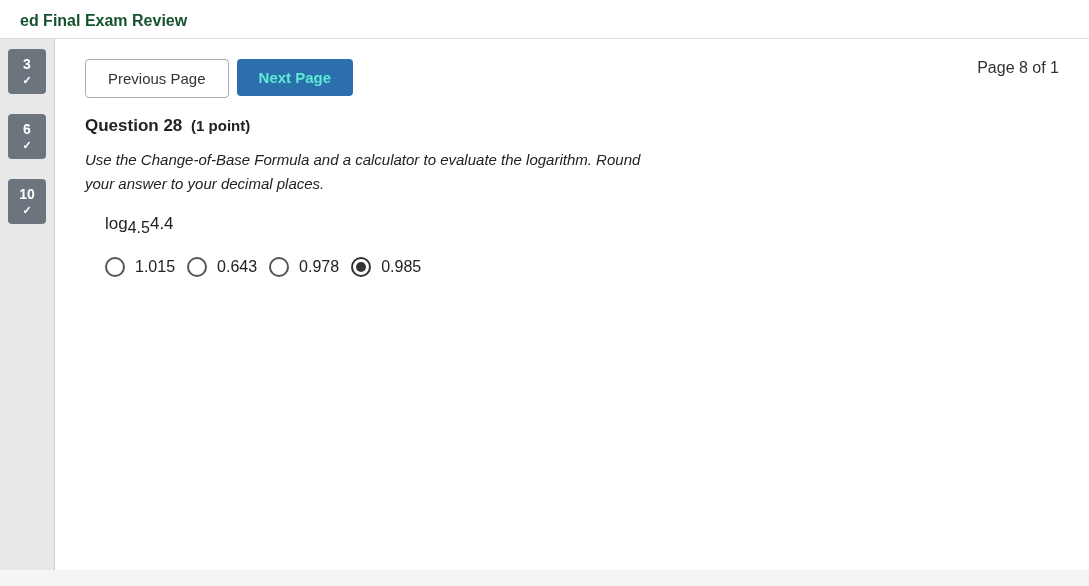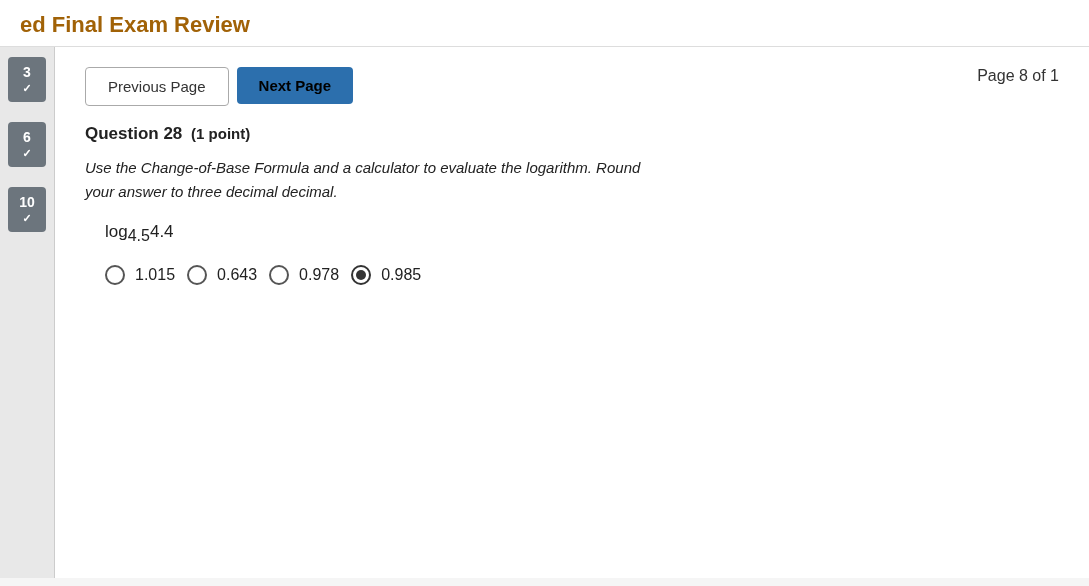--- a/index.html
+++ b/index.html
@@ -12,23 +12,23 @@
       overflow: hidden;
     }
 
     .page-header {
       background: #fff;
       padding: 12px 20px 8px 20px;
       border-bottom: 1px solid #ddd;
     }
 
     .page-title {
-      font-size: 22px;
-      font-weight: bold;
-      color: #a16207;
+      font-size: 16px;
+      font-weight: bold;
+      color: #14532d;
     }
 
     .main-layout {
       display: flex;
       height: calc(586px - 55px);
     }
 
     .sidebar {
       width: 55px;
       background: #e8e8e8;
@@ -84,21 +84,21 @@
       margin-right: 8px;
     }
 
     .btn-next {
       background: #2c6fad;
       border: none;
       border-radius: 4px;
       padding: 10px 22px;
       font-size: 15px;
       cursor: pointer;
-      color: #000000;
+      color: #5eead4;
       font-weight: bold;
     }
 
     .page-indicator {
       margin-left: auto;
       font-size: 16px;
       color: #333;
     }
 
     .question-title {
@@ -198,21 +198,21 @@
       <span class="page-indicator">Page 8 of 1</span>
     </div>
 
     <div class="question-title">
       <span>Question 28</span>
       <span style="font-weight:bold;font-size:15px;margin-left:4px;">(1 point)</span>
     </div>
 
     <div class="question-body">
       <div>Use the Change-of-Base Formula and a calculator to evaluate the logarithm. Round</div>
-      <div>your answer to three decimal decimal.</div>
+      <div>your answer to your decimal places.</div>
     </div>
 
     <div class="expression">
       <span>log<sub>4.5</sub>4.4</span>
     </div>
 
     <ul class="options-list">
       <li class="option-item">
         <span class="radio-circle"></span>
         <span>1.015</span>

